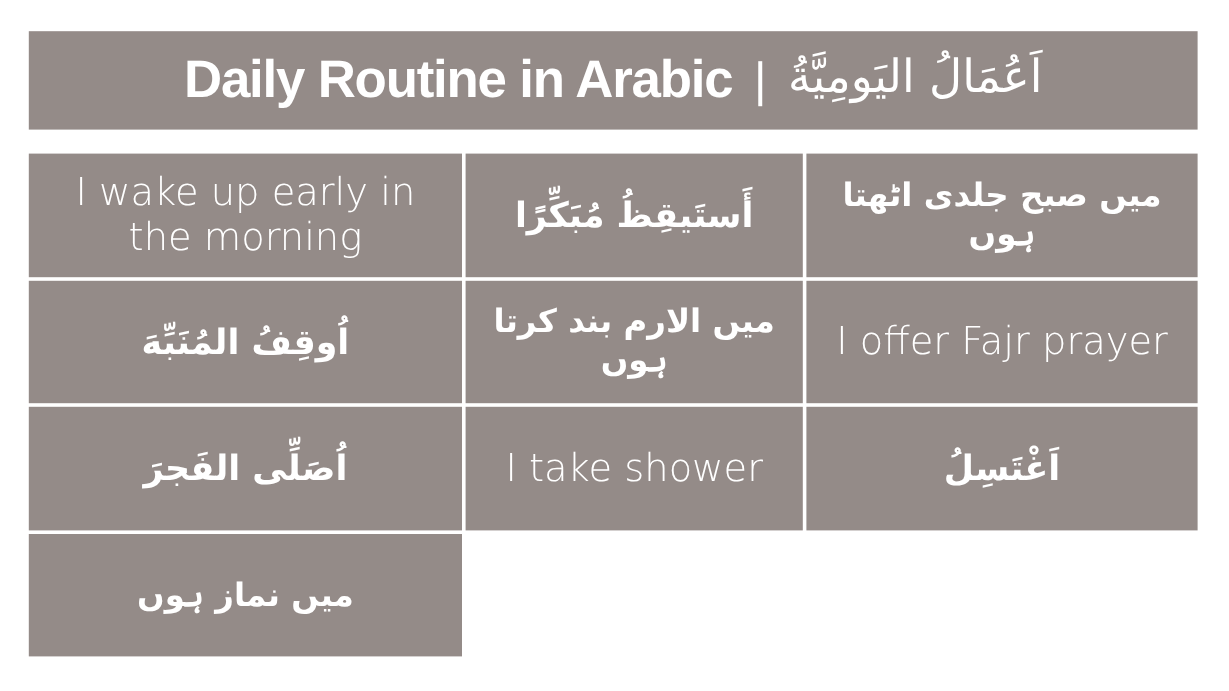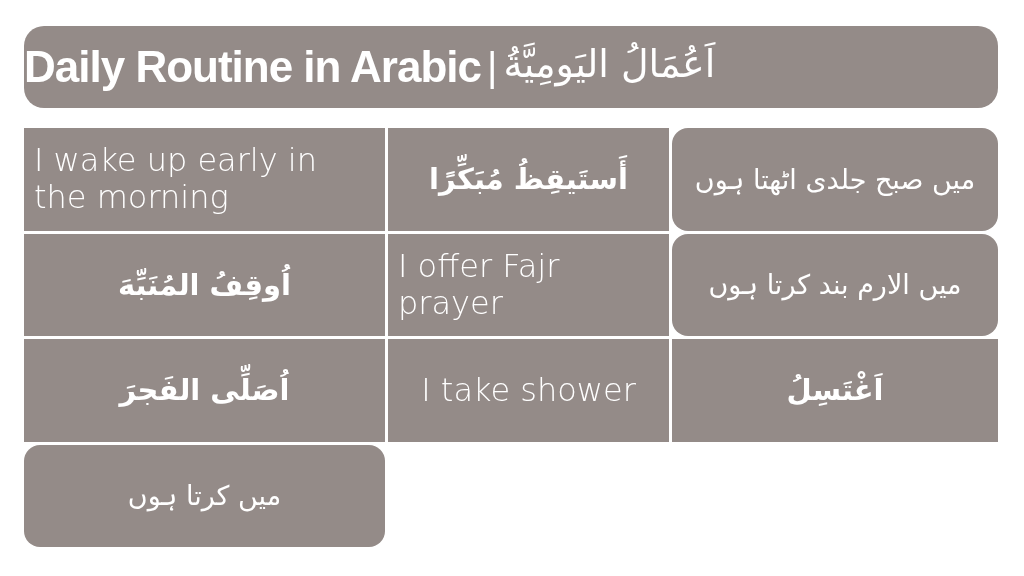--- a/index.html
+++ b/index.html
@@ -13,24 +13,23 @@
     background:var(--page-bg);
     font-family:"Liberation Sans",sans-serif;
     position:relative;
   }
   .canvas{position:absolute;inset:0;}
   
   .header-bar{
     position:absolute;
     left:24px;top:26px;width:974px;height:82px;
     background:var(--cell-bg);
-    display:flex;align-items:center;
-    gap:4px;
+    display:flex;align-items:center;justify-content:center;
+    gap:16px;
     color:var(--text);
-    border-radius:20px;
   }
   .header-en{
     font-family:"Liberation Sans",sans-serif;
     font-weight:700;
     font-size:44px;
     letter-spacing:-1px;
     white-space:nowrap;
   }
   .header-sep{
     font-weight:400;
@@ -52,64 +51,63 @@
     display:grid;
     grid-template-columns:361fr 281fr 326fr;
     grid-auto-rows:1fr;
     gap:3px;
     background:var(--page-bg);
   }
   .cell{
     background:var(--cell-bg);
     color:var(--text);
     display:flex;align-items:center;justify-content:center;
-    text-align:left;
+    text-align:center;
     padding:4px 10px;
     overflow:hidden;
   }
   .cell.english{
     font-family:"DejaVu Sans","Liberation Sans",sans-serif;
     font-weight:300;
     font-size:32px;
     line-height:1.15;
   }
   .cell.arabic{
     font-family:"DejaVu Sans",sans-serif;
     font-weight:700;
     font-size:29px;
     direction:rtl;
   }
   .cell.urdu{
     font-family:"DejaVu Sans",sans-serif;
-    font-weight:400;
+    font-weight:700;
     font-size:27px;
     direction:rtl;
-    border-radius:16px;
   }
 </style>
 </head>
 <body>
 
 <div class="canvas">
 
   <div class="header-bar">
     <span class="header-en">Daily Routine in Arabic</span>
     <span class="header-sep">|</span>
     <span class="header-ar" dir="rtl">اَعُمَالُ اليَومِيَّةُ</span>
   </div>
 
   <div class="phrase-table">
     <div class="cell english">I wake up early in the morning</div>
     <div class="cell arabic" dir="rtl" lang="ar">أَستَيقِظُ مُبَكِّرًا</div>
     <div class="cell urdu" dir="rtl" lang="ur">میں صبح جلدی اٹھتا ہوں</div>
 
     <div class="cell arabic" dir="rtl" lang="ar">اُوقِفُ المُنَبِّهَ</div>
+    <div class="cell urdu" dir="rtl" lang="ur">میں الارم بند کرتا ہوں</div>
+
     <div class="cell english">I offer Fajr prayer</div>
-
-    <div class="cell urdu" dir="rtl" lang="ur">میں الارم بند کرتا ہوں</div>
     <div class="cell arabic" dir="rtl" lang="ar">اُصَلِّى الفَجرَ</div>
 
     <div class="cell english">I take shower</div>
     <div class="cell arabic" dir="rtl" lang="ar">اَغْتَسِلُ</div>
-    <div class="cell urdu" dir="rtl" lang="ur">میں کرتا ہوں</div>
+    <div class="cell urdu" dir="rtl" lang="ur">میں نماز ہوں</div>
   </div>
 
 </div>
 
 </body></html>

